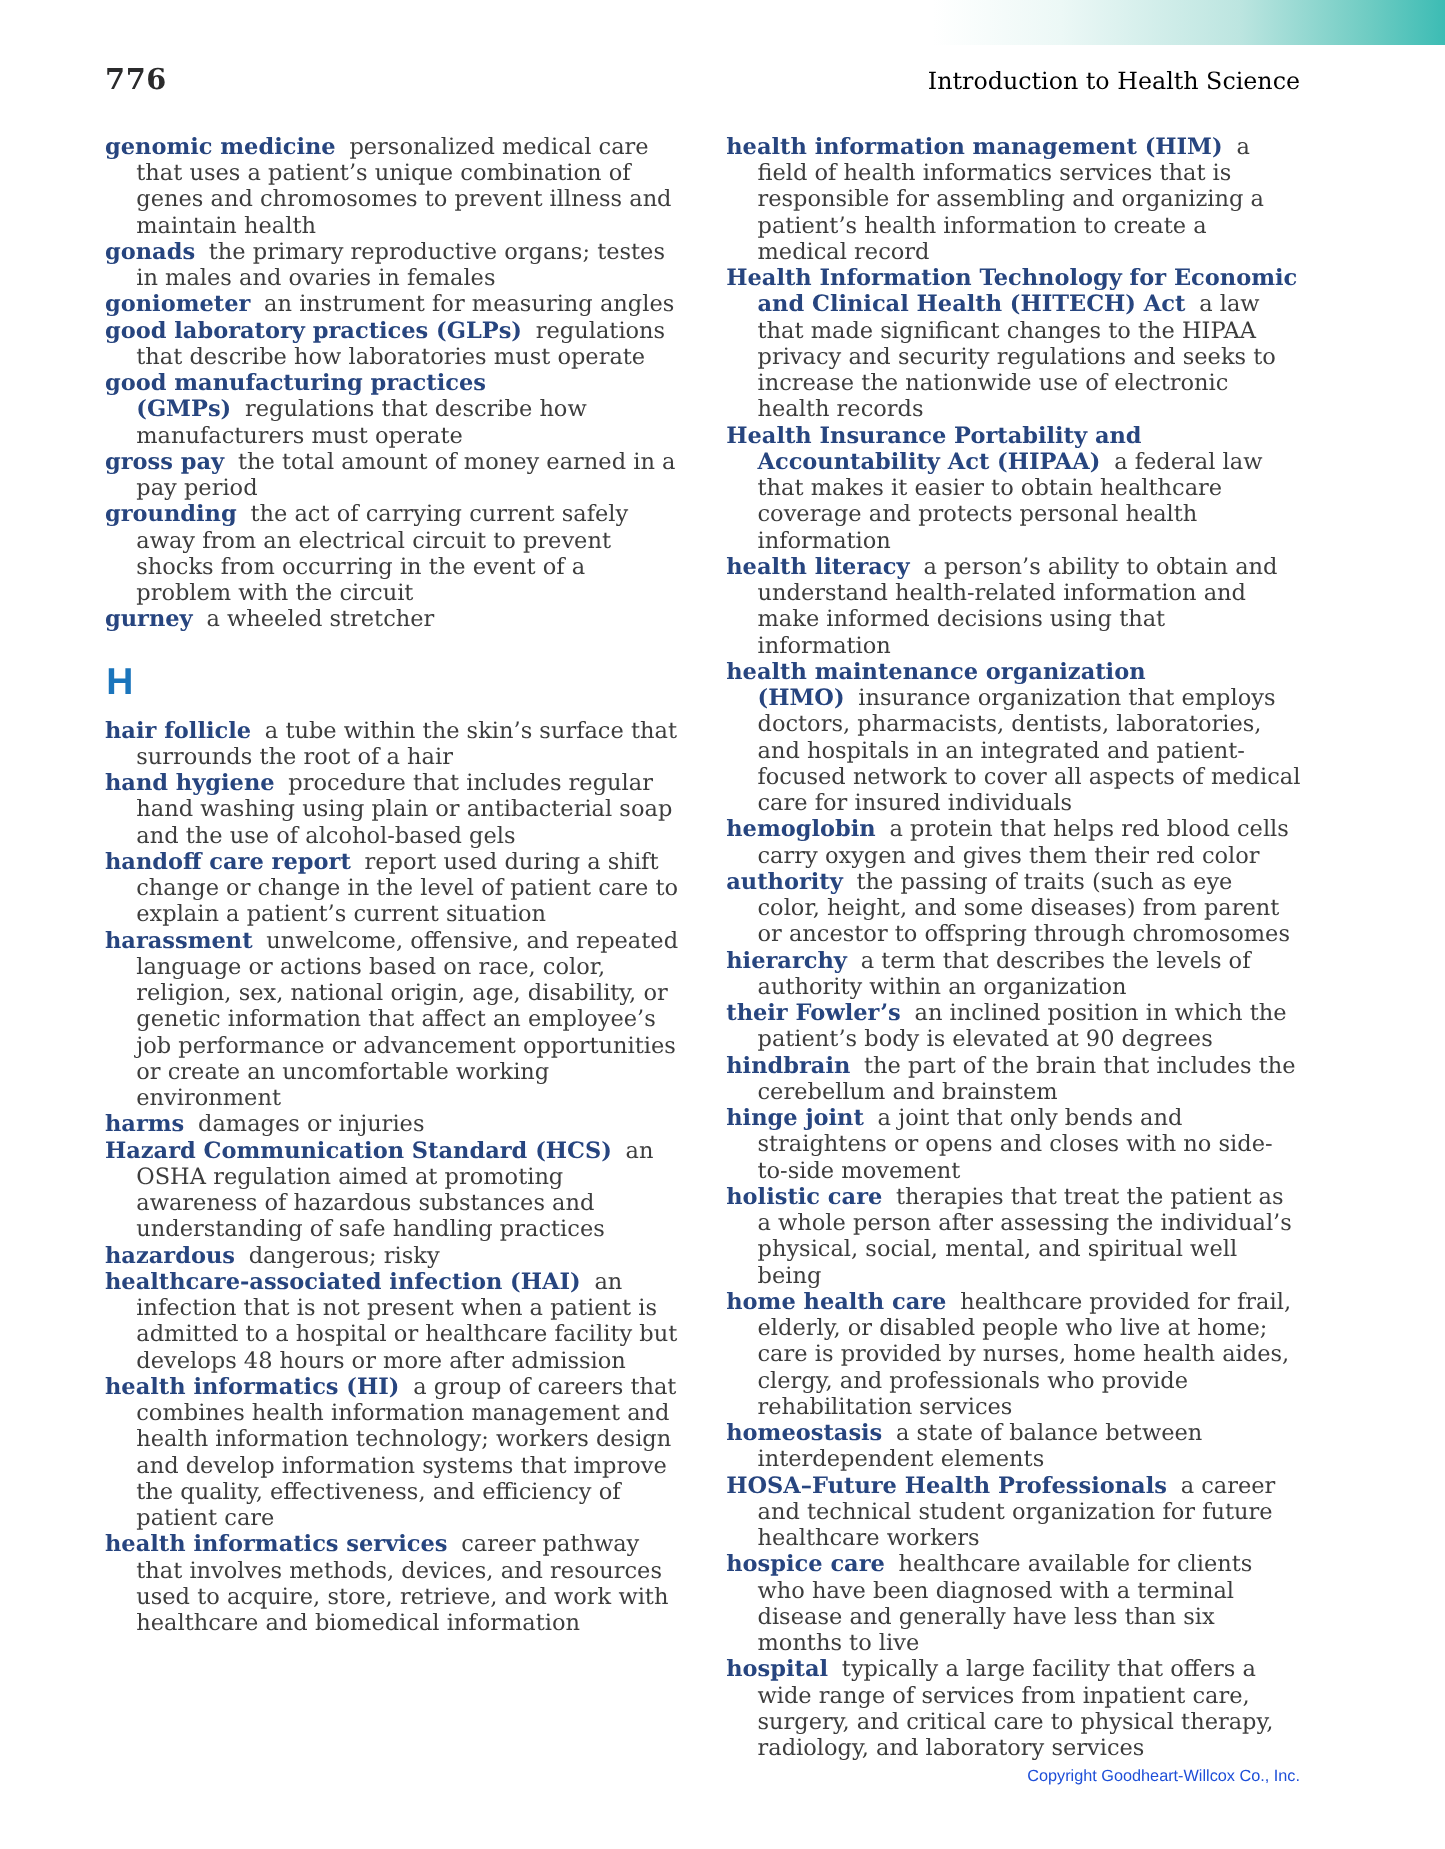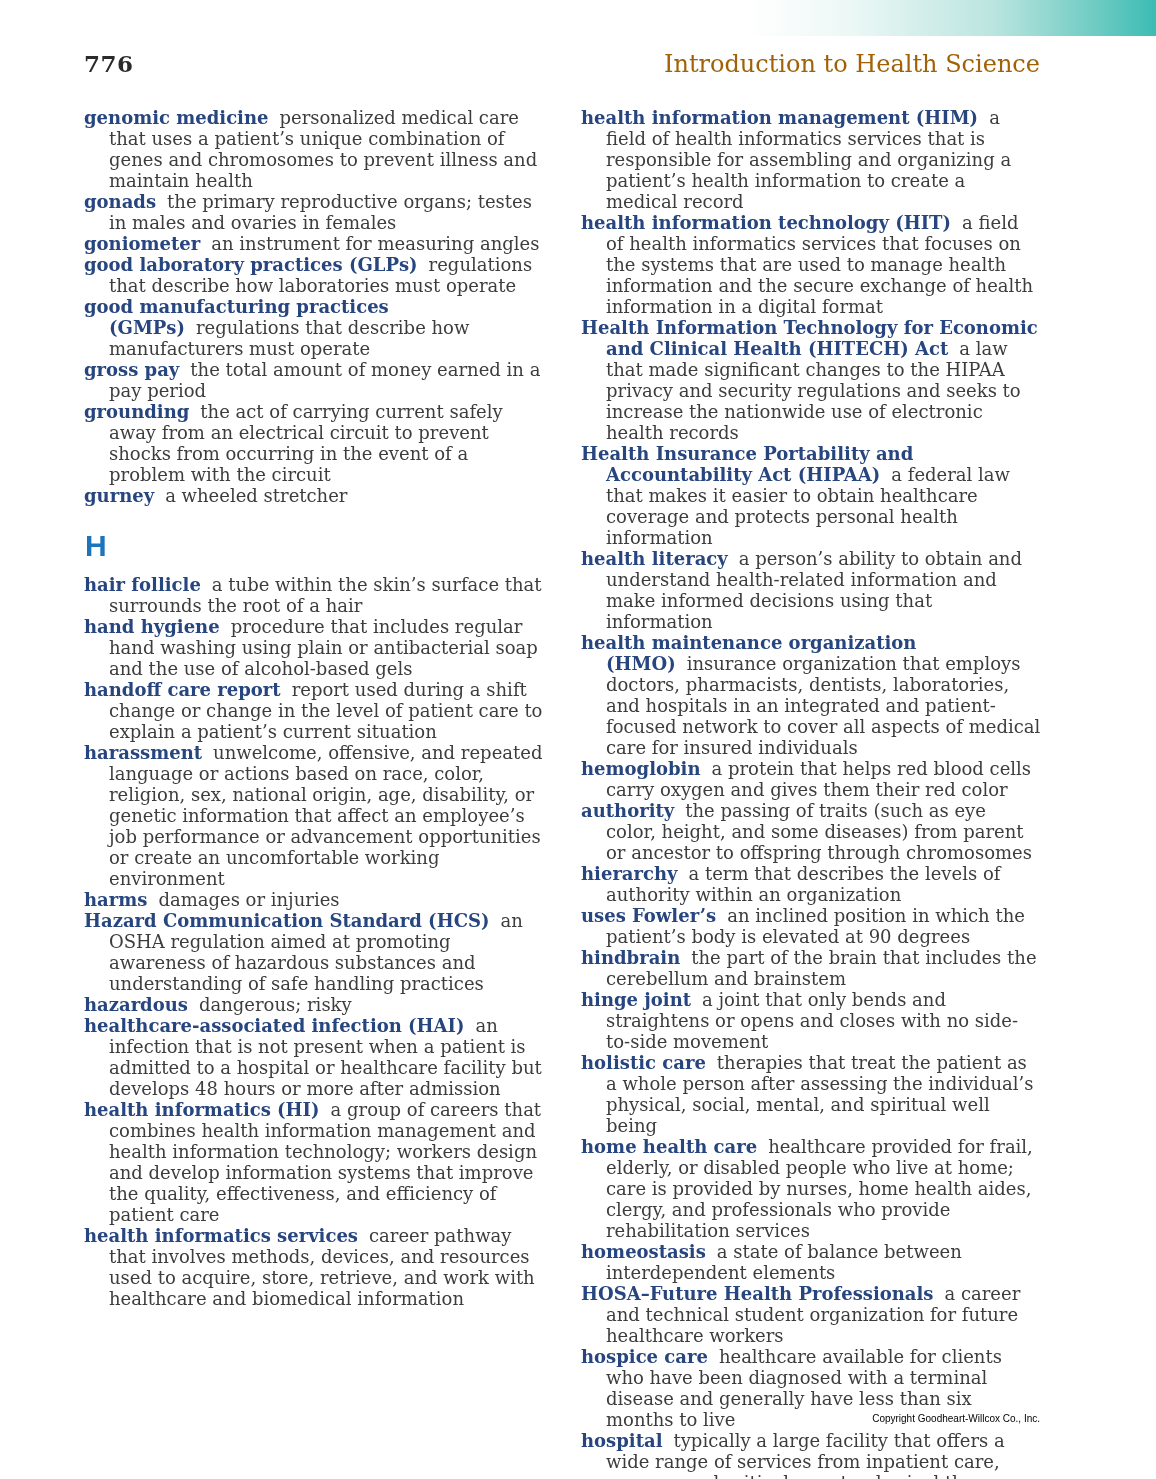--- a/index.html
+++ b/index.html
@@ -30,22 +30,22 @@
     align-items: baseline;
     text-align: center;
   }
   .page-number {
     font-weight: bold;
     font-size: 23px;
     color: #2b2b2c;
     letter-spacing: 0.5px;
   }
   .book-title {
-    font-size: 24px;
-    color: #a16207;
+    font-size: 19px;
+    color: #000000;
   }
   .columns {
     position: absolute;
     top: 107px; left: 84px;
     display: flex;
     gap: 37px;
   }
   .col { width: 460px; }
   .section-heading {
     font-family: "Liberation Sans", sans-serif;
@@ -65,22 +65,22 @@
   .term {
     font-weight: bold;
     color: var(--term, #27457f);
     margin-right: 11px;
   }
   .definition { color: var(--body, #3d3d3d); }
   .page-footer {
     position: absolute;
     top: 1413px; right: 116px;
     font-family: "Liberation Sans", sans-serif;
-    font-size: 10px;
-    color: #000000;
+    font-size: 13px;
+    color: #1d4ed8;
   }
 </style>
 </head>
 <body style="--term: #27457f; --heading: #1b75bc; --accent: #3cbcb4; --body: #3d3d3d;">
 
 <div class="accent-bar"></div>
 
 <header class="page-header">
   <span class="page-number">776</span>
   <span class="book-title">Introduction to Health Science</span>
@@ -103,29 +103,28 @@
       <p class="entry"><span class="term">harassment</span><span class="definition">unwelcome, offensive, and repeated language or actions based on race, color, religion, sex, national origin, age, disability, or genetic information that affect an employee’s job performance or advancement opportunities or create an uncomfortable working environment</span></p>
       <p class="entry"><span class="term">harms</span><span class="definition">damages or injuries</span></p>
       <p class="entry"><span class="term">Hazard Communication Standard (HCS)</span><span class="definition">an OSHA regulation aimed at promoting awareness of hazardous substances and understanding of safe handling practices</span></p>
       <p class="entry"><span class="term">hazardous</span><span class="definition">dangerous; risky</span></p>
       <p class="entry"><span class="term">healthcare-associated infection (HAI)</span><span class="definition">an infection that is not present when a patient is admitted to a hospital or healthcare facility but develops 48 hours or more after admission</span></p>
       <p class="entry"><span class="term">health informatics (HI)</span><span class="definition">a group of careers that combines health information management and health information technology; workers design and develop information systems that improve the quality, effectiveness, and efficiency of patient care</span></p>
       <p class="entry"><span class="term">health informatics services</span><span class="definition">career pathway that involves methods, devices, and resources used to acquire, store, retrieve, and work with healthcare and biomedical information</span></p>
     </section>
   <section class="col">
       <p class="entry"><span class="term">health information management (HIM)</span><span class="definition">a field of health informatics services that is responsible for assembling and organizing a patient’s health information to create a medical record</span></p>
-      <p class="entry"><span class="term">health information technology (HIT)</span><span class="definition">a field of health informatics services that focuses on the systems that are used to manage health information and the secure exchange of health information in a digital format</span></p>
       <p class="entry"><span class="term">Health Information Technology for Economic and Clinical Health (HITECH) Act</span><span class="definition">a law that made significant changes to the HIPAA privacy and security regulations and seeks to increase the nationwide use of electronic health records</span></p>
       <p class="entry"><span class="term">Health Insurance Portability and Accountability Act (HIPAA)</span><span class="definition">a federal law that makes it easier to obtain healthcare coverage and protects personal health information</span></p>
       <p class="entry"><span class="term">health literacy</span><span class="definition">a person’s ability to obtain and understand health-related information and make informed decisions using that information</span></p>
       <p class="entry"><span class="term">health maintenance organization (HMO)</span><span class="definition">insurance organization that employs doctors, pharmacists, dentists, laboratories, and hospitals in an integrated and patient-focused network to cover all aspects of medical care for insured individuals</span></p>
       <p class="entry"><span class="term">hemoglobin</span><span class="definition">a protein that helps red blood cells carry oxygen and gives them their red color</span></p>
       <p class="entry"><span class="term">authority</span><span class="definition">the passing of traits (such as eye color, height, and some diseases) from parent or ancestor to offspring through chromosomes</span></p>
       <p class="entry"><span class="term">hierarchy</span><span class="definition">a term that describes the levels of authority within an organization</span></p>
-      <p class="entry"><span class="term">uses Fowler’s</span><span class="definition">an inclined position in which the patient’s body is elevated at 90 degrees</span></p>
+      <p class="entry"><span class="term">their Fowler’s</span><span class="definition">an inclined position in which the patient’s body is elevated at 90 degrees</span></p>
       <p class="entry"><span class="term">hindbrain</span><span class="definition">the part of the brain that includes the cerebellum and brainstem</span></p>
       <p class="entry"><span class="term">hinge joint</span><span class="definition">a joint that only bends and straightens or opens and closes with no side-to-side movement</span></p>
       <p class="entry"><span class="term">holistic care</span><span class="definition">therapies that treat the patient as a whole person after assessing the individual’s physical, social, mental, and spiritual well being</span></p>
       <p class="entry"><span class="term">home health care</span><span class="definition">healthcare provided for frail, elderly, or disabled people who live at home; care is provided by nurses, home health aides, clergy, and professionals who provide rehabilitation services</span></p>
       <p class="entry"><span class="term">homeostasis</span><span class="definition">a state of balance between interdependent elements</span></p>
       <p class="entry"><span class="term">HOSA–Future Health Professionals</span><span class="definition">a career and technical student organization for future healthcare workers</span></p>
       <p class="entry"><span class="term">hospice care</span><span class="definition">healthcare available for clients who have been diagnosed with a terminal disease and generally have less than six months to live</span></p>
       <p class="entry"><span class="term">hospital</span><span class="definition">typically a large facility that offers a wide range of services from inpatient care, surgery, and critical care to physical therapy, radiology, and laboratory services</span></p>
     </section>
 </main>

